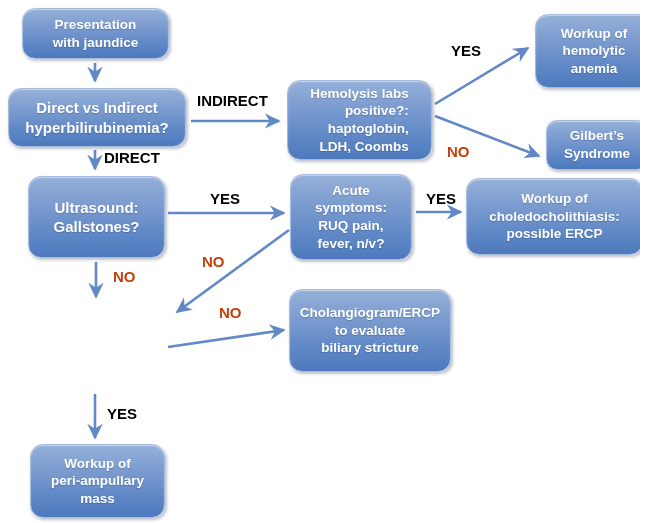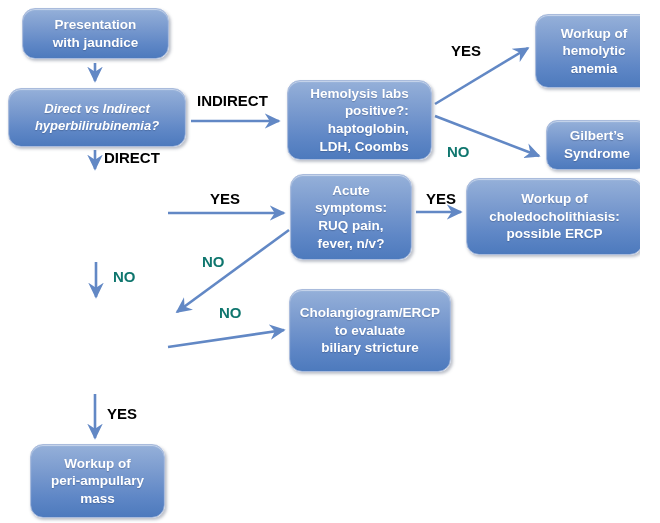--- a/index.html
+++ b/index.html
@@ -31,29 +31,29 @@
   }
   .node-label {
     color: #ffffff;
     font-size: 13.5px;
     line-height: 1.3;
     font-weight: 600;
     white-space: pre-line;
     text-shadow: 0 1px 1px rgba(40,60,100,0.35);
     padding: 2px 4px;
   }
-  .node.big .node-label { font-size: 13px; font-style: italic; }
+  .node.big .node-label { font-size: 15px; }
   .edge-label {
     position: absolute;
     font-size: 15px;
     font-weight: bold;
     color: #000000;
     white-space: nowrap;
   }
-  .edge-label.no { color: #0f766e; }
+  .edge-label.no { color: #c2410c; }
 
   
   .n-presentation  { left: 22px;  top: 8px;   width: 147px; height: 51px; }
   .n-direct        { left: 8px;   top: 88px;  width: 178px; height: 59px; }
   .n-hemolysis     { left: 287px; top: 80px;  width: 145px; height: 80px; text-align: right; }
   .n-wk-hemolytic  { left: 535px; top: 14px;  width: 118px; height: 74px; }
   .n-gilberts      { left: 546px; top: 120px; width: 102px; height: 50px; border-radius: 11px; }
   .n-ultrasound    { left: 28px;  top: 176px; width: 137px; height: 82px; }
   .n-acute         { left: 290px; top: 174px; width: 122px; height: 86px; }
   .n-wk-chole      { left: 466px; top: 178px; width: 177px; height: 77px; }
@@ -120,20 +120,24 @@
     <span class="node-label">Workup of
 hemolytic
 anemia</span>
   </div>
 
   <div class="node n-gilberts">
     <span class="node-label">Gilbert’s
 Syndrome</span>
   </div>
 
+  <div class="node n-ultrasound big">
+    <span class="node-label">Ultrasound:
+Gallstones?</span>
+  </div>
 
   <div class="node n-acute">
     <span class="node-label">Acute
 symptoms:
 RUQ pain,
 fever, n/v?</span>
   </div>
 
   <div class="node n-wk-chole">
     <span class="node-label">Workup of

